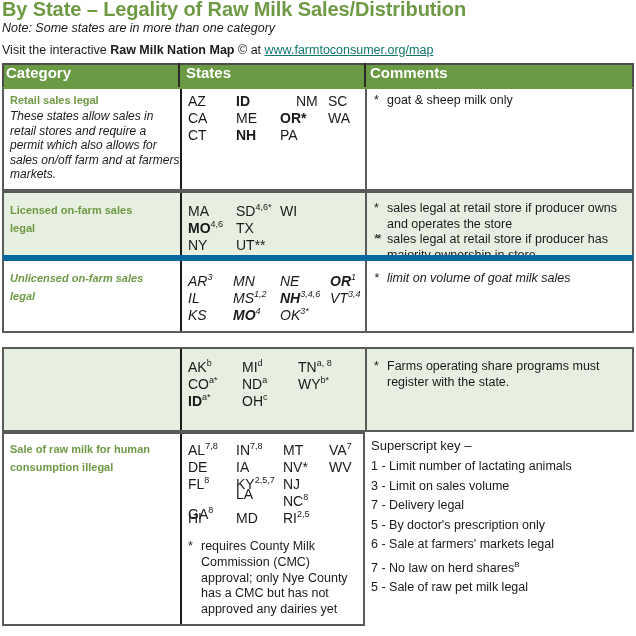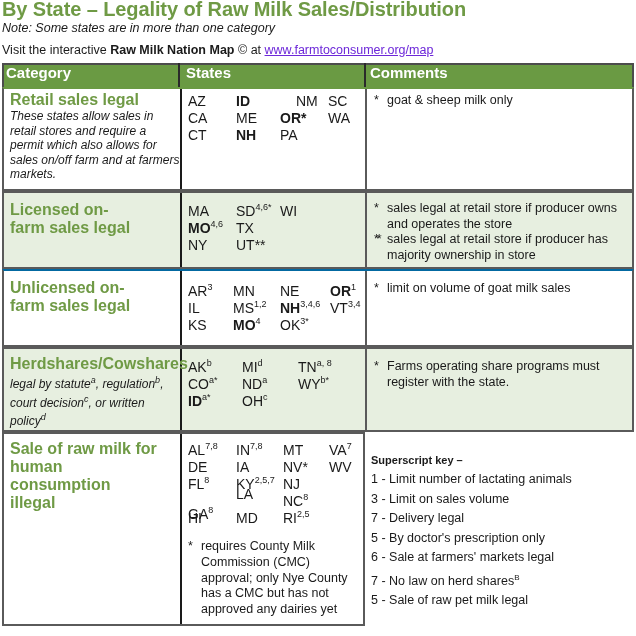--- a/index.html
+++ b/index.html
@@ -2,51 +2,51 @@
 <html><head>
 <meta charset="utf-8">
 <style>
   html, body { margin: 0; padding: 0; background: #ffffff; }
   body { width: 636px; height: 636px; position: relative; overflow: hidden;
          font-family: "Liberation Sans", sans-serif; color: #1a1a1a; }
   .title { position: absolute; left: 2px; top: -2px; font-size: 20px; font-weight: bold; color: #6f9a45; letter-spacing: -0.1px; white-space: nowrap; }
   .note { position: absolute; left: 2px; top: 21px; font-size: 12.5px; font-style: italic; color: #1a1a1a; }
   .visit { position: absolute; left: 2px; top: 43px; font-size: 12.5px; color: #1a1a1a; white-space: nowrap; }
   .visit b { font-weight: bold; }
-  .visit a { color: #6d28d9; text-decoration: underline; }
+  .visit a { color: #0f766e; text-decoration: underline; }
 
   .tbl { position: absolute; left: 2px; top: 63px; width: 544px; }
   .hdr { top: 0; height: 24px; width: 632px; background: #6a9a43; border: 2px solid #4c4c4c; border-bottom: none; box-sizing: border-box; }
   .hdr .h { position: absolute; top: 1px; color: #fff; font-weight: bold; font-size: 15px; }
   .hdr .sep { position: absolute; top: 0; bottom: 0; width: 1.5px; background: #2a2a2a; }
 
   .rbox { position: absolute; left: 0; width: 632px; box-sizing: border-box; border: 2px solid #5a5a5a; border-top: none; }
   .rbox.green { background: #e7efe0; }
   .rbox.white { background: #ffffff; }
   .rbox .vsep { position: absolute; top: 0; bottom: 0; width: 1.5px; background: #1a1a1a; }
   .rbox .vsep2 { position: absolute; top: 0; bottom: 0; width: 2px; background: #5a5a5a; }
 
   .cat { position: absolute; left: 6px; top: 2px; width: 170px; }
-  .cat-title { font-weight: bold; font-size: 16px; color: #6f9a45; line-height: 18px; }
+  .cat-title { font-weight: bold; font-size: 11px; color: #6f9a45; line-height: 18px; }
   .cat-desc { font-style: italic; font-size: 12px; line-height: 14.5px; color: #1a1a1a; }
 
   .states { position: absolute; left: 184px; top: 4px; font-size: 14px; line-height: 16.5px; }
   .st { position: absolute; white-space: nowrap; }
   .st.b { font-weight: bold; }
   .st sup { font-size: 9px; font-weight: normal; vertical-align: 0; position: relative; top: -6px; }
 
   .comments { position: absolute; left: 370px; top: 4px; width: 258px; font-size: 12.5px; line-height: 15.5px; }
   .cm { display: flex; }
   .cm .mk { width: 13px; flex: 0 0 13px; }
   .cm .mk2 { width: 13px; flex: 0 0 13px; letter-spacing: -2px; }
 
   .footnote { position: absolute; left: 184px; font-size: 12.5px; line-height: 15.8px; width: 172px; }
 
   .key { position: absolute; left: 371px; top: 438px; font-size: 12.5px; }
-  .key-title { font-weight: bold; font-size: 11px; margin-bottom: 4px; margin-top: 16px; }
+  .key-title { font-weight: normal; font-size: 13px; margin-bottom: 4px; }
   .key-item { line-height: 19.5px; }
   .key-item sup { font-size: 8px; }
 </style>
 </head>
 <body>
 
 <div class="title">By State – Legality of Raw Milk Sales/Distribution</div>
 <div class="note">Note: Some states are in more than one category</div>
 <div class="visit">
   <span>Visit the interactive </span><b>Raw Milk Nation Map</b><span> © at </span><a>www.farmtoconsumer.org/map</a>
@@ -110,21 +110,21 @@
           <span class="mk">*</span>
           <span>sales legal at retail store if producer owns and operates the store</span>
         </div>
       <div class="cm">
           <span class="mk2">**</span>
           <span>sales legal at retail store if producer has majority ownership in store</span>
         </div>
     </div>
   </div>
 
-  <div class="rbox white" style="top:206px;height:78px;border-top:2px solid #0369a1;">
+  <div class="rbox white" style="top:192px;height:78px;border-top:6px solid #0369a1;font-style:italic;">
     <span class="vsep" style="left:176px"></span>
     <span class="vsep2" style="left:361px"></span>
     <div class="cat" style="top:8px">
       <div class="cat-title" style="width:140px">Unlicensed on-farm sales legal</div>
     </div>
     <div class="states" style="top:12px">
       <span class="st" style="left:0;top:0"><span>AR</span><sup>3</sup></span>
       <span class="st" style="left:0;top:17px">IL</span>
       <span class="st" style="left:0;top:34px">KS</span>
       <span class="st" style="left:45px;top:0">MN</span>
@@ -140,24 +140,20 @@
       <div class="cm">
           <span class="mk">*</span>
           <span>limit on volume of goat milk sales</span>
         </div>
     </div>
   </div>
 
   <div class="rbox green" style="top:284px;height:85px;border-top:2px solid #5a5a5a;">
     <span class="vsep" style="left:176px"></span>
     <span class="vsep2" style="left:361px"></span>
-    <div class="cat" style="top:6px;width:172px">
-      <div class="cat-title">Herdshares/Cowshares</div>
-      <div class="cat-desc"><span>legal by statute</span><sup style="font-size:9px">a</sup><span>, regulation</span><sup style="font-size:9px">b</sup><span>, court decision</span><sup style="font-size:9px">c</sup><span>, or written policy</span><sup style="font-size:9px">d</sup></div>
-    </div>
     <div class="states" style="top:10px">
       <span class="st" style="left:0;top:0"><span>AK</span><sup>b</sup></span>
       <span class="st" style="left:0;top:17px"><span>CO</span><sup>a*</sup></span>
       <span class="st b" style="left:0;top:34px"><span>ID</span><sup>a*</sup></span>
       <span class="st" style="left:54px;top:0"><span>MI</span><sup>d</sup></span>
       <span class="st" style="left:54px;top:17px"><span>ND</span><sup>a</sup></span>
       <span class="st" style="left:54px;top:34px"><span>OH</span><sup>c</sup></span>
       <span class="st" style="left:110px;top:0"><span>TN</span><sup>a, 8</sup></span>
       <span class="st" style="left:110px;top:17px"><span>WY</span><sup>b*</sup></span>
     </div>

